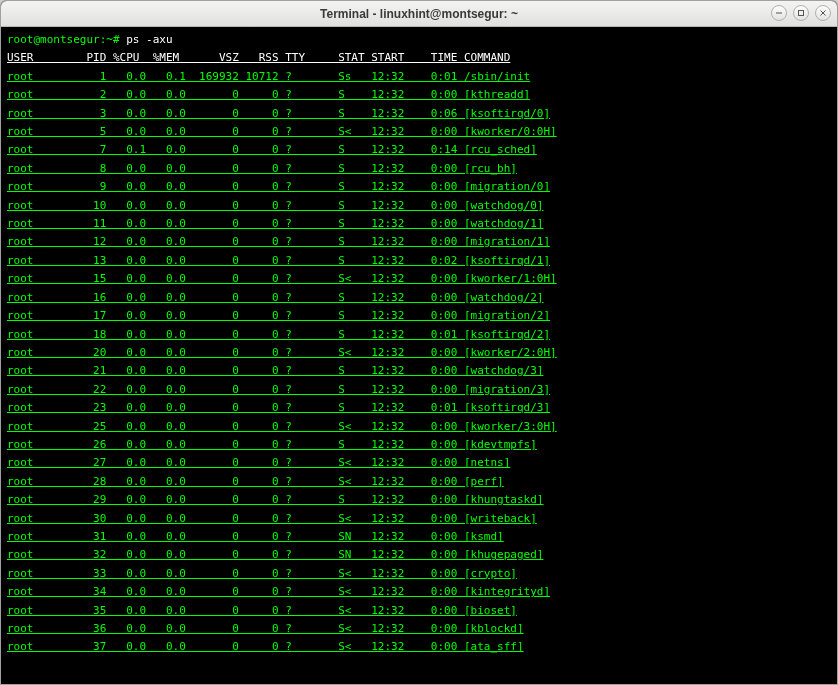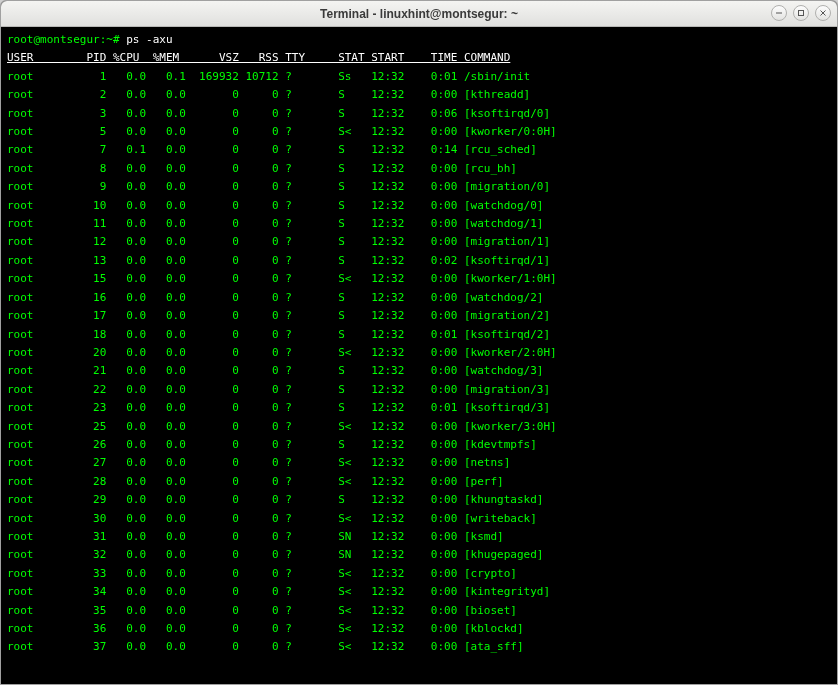--- a/index.html
+++ b/index.html
@@ -63,21 +63,21 @@
     font-family: "DejaVu Sans Mono","Liberation Mono",Consolas,monospace;
     font-size: 11px;
     line-height: 18.4px;
     color: #00ff00;
     overflow: hidden;
     white-space: pre;
   }
   .prompt-line { color: #00ff00; }
   .prompt-cmd { color: #ffffff; }
   .header-line { color: #ffffff; text-decoration: underline; }
-  .row { color: #00ff00; }
+  .row { color: #00ff00; text-decoration: underline; }
 </style>
 </head>
 <body>
 
 <div class="window">
   <div class="titlebar">
     <div class="title-text">Terminal - linuxhint@montsegur: ~</div>
     <div class="win-controls">
       <div class="win-btn">
         <svg width="8" height="8" viewBox="0 0 8 8">

